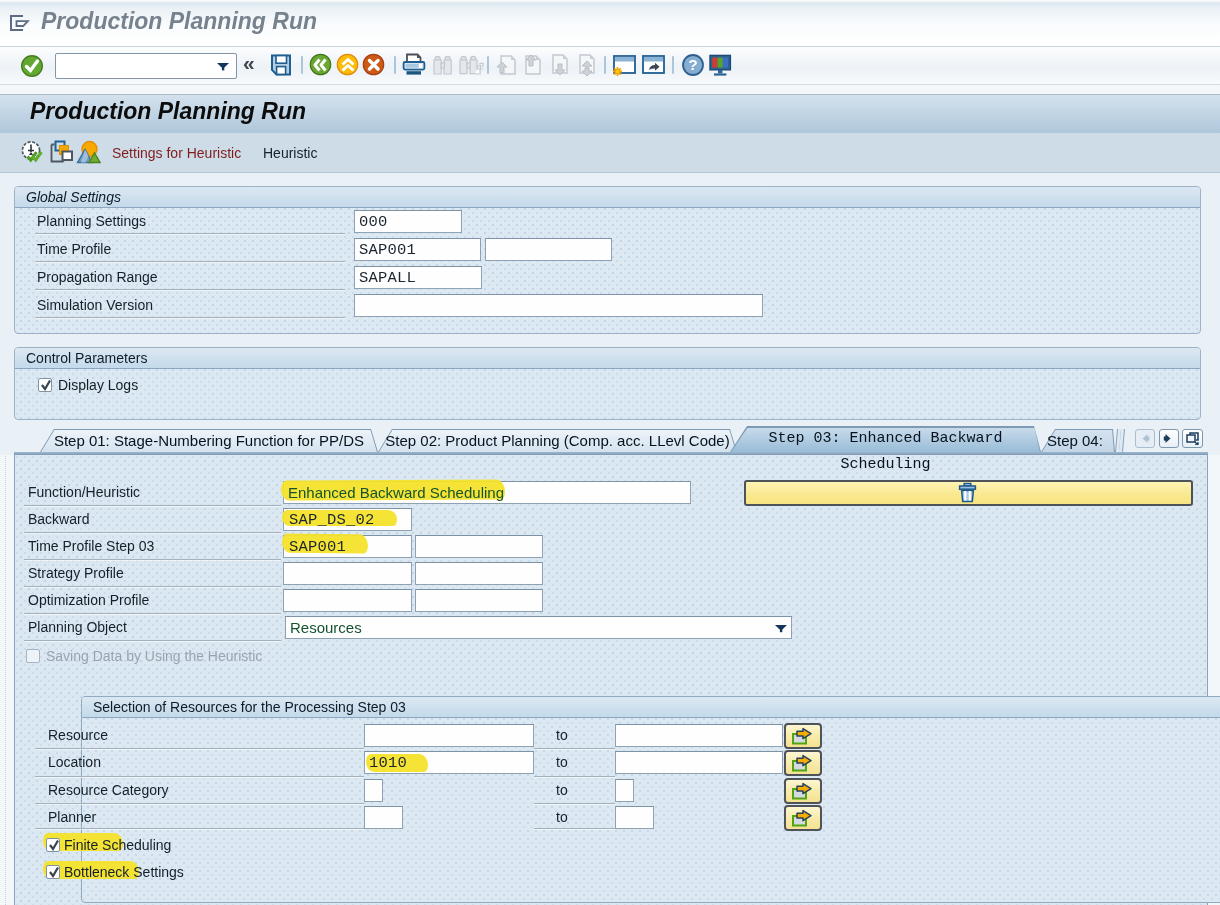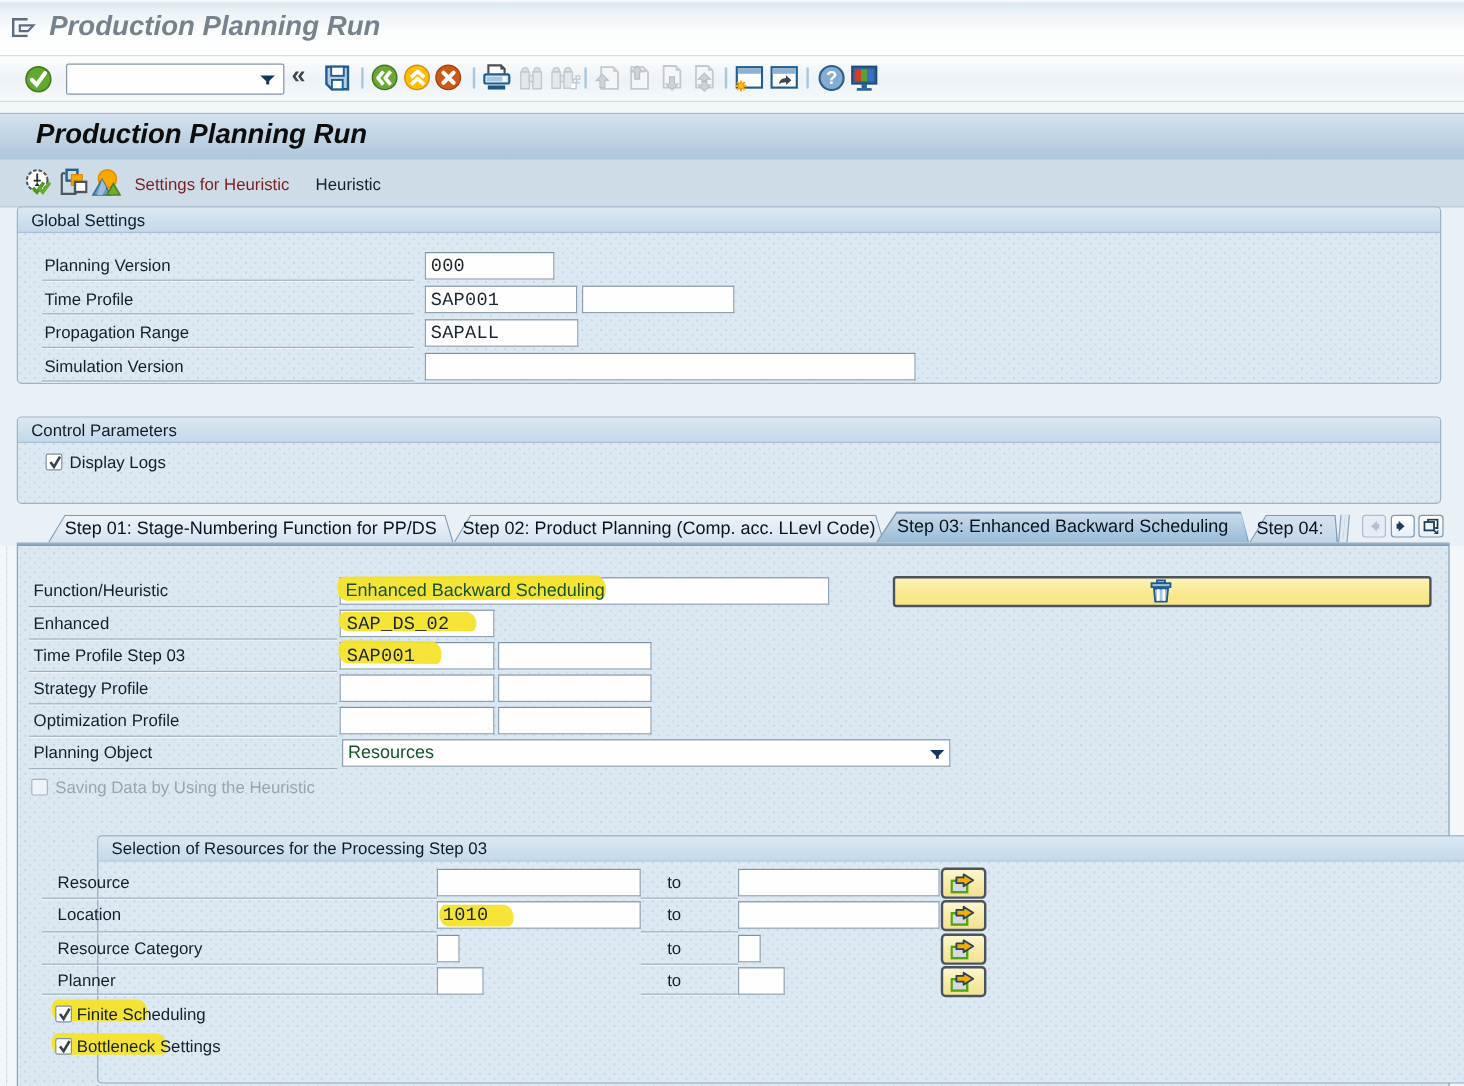--- a/index.html
+++ b/index.html
@@ -190,28 +190,28 @@
   <path d="M9 9.5 L12.5 16 L9.5 22.5 H5 z" fill="#9cbeda"></path>
   <path d="M13 22.5 L18.5 13 L24 22.5 z" fill="#71ad33" stroke="#4c841b" stroke-width="1.4"></path>
 </svg>
 <div class="abs" style="left:112px;top:145px;font-size:14px;color:#7f1d1d;">Settings for Heuristic</div>
 <div class="abs" style="left:263px;top:145px;font-size:14px;color:#15202a;">Heuristic</div>
 
 <div class="abs" style="left:0;top:173px;width:1220px;height:282px;background:#e9f0f6;"></div>
 <div class="abs" style="left:0;top:455px;width:1220px;height:450px;background:#f3f7fa;"></div>
 <div class="abs" style="left:5px;top:456px;width:1px;height:449px;border-left:1px dotted #c7cfd7;"></div>
 
-<div class="grp dots" style="left:14px;top:172px;width:1185px;height:146px;">
+<div class="grp dots" style="left:14px;top:186px;width:1185px;height:146px;font-style:italic;">
   <div class="ghead">Global Settings</div>
 </div>
 <div class="sepl" style="left:35px;top:233px;width:310px;"></div>
 <div class="sepl" style="left:35px;top:261px;width:310px;"></div>
 <div class="sepl" style="left:35px;top:289px;width:310px;"></div>
 <div class="sepl" style="left:35px;top:317px;width:310px;"></div>
-<div class="lab" style="left:37px;top:210px;">Planning Version</div>
+<div class="lab" style="left:37px;top:210px;">Planning Settings</div>
 <div class="lab" style="left:37px;top:238px;">Time Profile</div>
 <div class="lab" style="left:37px;top:266px;">Propagation Range</div>
 <div class="lab" style="left:37px;top:294px;">Simulation Version</div>
 <div class="inp" style="left:354px;top:210px;width:108px;"></div>
 <div class="val" style="left:359px;top:210px;">000</div>
 <div class="inp" style="left:354px;top:238px;width:127px;"></div>
 <div class="val" style="left:359px;top:238px;">SAP001</div>
 <div class="inp" style="left:485px;top:238px;width:127px;"></div>
 <div class="inp" style="left:354px;top:266px;width:128px;"></div>
 <div class="val" style="left:359px;top:266px;">SAPALL</div>
@@ -239,21 +239,21 @@
 <div class="tab" style="left:1041px;width:74px;">
   <div class="b" style="clip-path:polygon(0 100%,14px 0,calc(100% - 2px) 0,100% 100%);"></div>
   <div class="f" style="background:linear-gradient(#d5e2ef,#c2d6e8);clip-path:polygon(0 100%,13.4px 0,calc(100% - 1.9px) 0,100% 100%);"></div>
   <span class="t" style="text-align:left;padding-left:6px;">Step 04:</span>
 </div>
 <div class="abs" style="left:1116px;top:429px;width:3px;height:23px;background:#dfe9f3;border-left:1px solid #8aa5bd;border-right:1px solid #8aa5bd;transform:skewX(-5deg);"></div>
 <div class="abs" style="left:1120px;top:429px;width:3px;height:23px;background:#dfe9f3;border-right:1px solid #8aa5bd;transform:skewX(-5deg);"></div>
 <div class="tab" style="left:730px;width:311px;top:426px;height:26px;z-index:3;">
   <div class="b" style="clip-path:polygon(0 100%,17px 0,calc(100% - 7px) 0,100% 100%);"></div>
   <div class="f" style="background:linear-gradient(#cadcec,#98bcd7);clip-path:polygon(1px 100%,17.4px 1px,calc(100% - 6.6px) 1px,calc(100% - 1px) 100%);left:0;right:0;"></div>
-  <span class="t" style="line-height:26px;">Step 03: Enhanced Backward Scheduling</span>
+  <span class="t" style="line-height:26px;font-family:Liberation Mono, monospace;">Step 03: Enhanced Backward Scheduling</span>
 </div>
 <div class="abs" style="left:14px;top:452px;width:1194px;height:3px;background:linear-gradient(#a0b9cf,#7e99b4);z-index:2;"></div>
 
 <div class="navb" style="left:1135px;background:#e6edf4;border-color:#aabed0;"></div>
 <svg class="abs" style="left:1140px;top:433px;z-index:2" width="10" height="11" viewBox="0 0 10 11">
   <path d="M7.5 1 v9 L2.5 5.5 z" fill="#b0c3d4"></path>
     <rect x="7" y="3.4" width="2.4" height="4.2" fill="#b0c3d4"></rect>
 </svg>
 <div class="navb" style="left:1159px;"></div>
 <svg class="abs" style="left:1163px;top:433px;z-index:2" width="10" height="11" viewBox="0 0 10 11">
@@ -270,21 +270,21 @@
 <div class="abs dots" style="left:14px;top:455px;width:1194px;height:450px;background-color:#dbe8f2;
      border-left:1px solid #87a3bd;border-right:1px solid #87a3bd;box-sizing:border-box;"></div>
 
 <div class="sepl" style="left:24px;top:505px;width:257px;"></div>
 <div class="sepl" style="left:24px;top:532px;width:257px;"></div>
 <div class="sepl" style="left:24px;top:559px;width:257px;"></div>
 <div class="sepl" style="left:24px;top:586px;width:257px;"></div>
 <div class="sepl" style="left:24px;top:613px;width:257px;"></div>
 <div class="sepl" style="left:24px;top:640px;width:257px;"></div>
 <div class="lab" style="left:28px;top:481px;">Function/Heuristic</div>
-<div class="lab" style="left:28px;top:508px;">Enhanced</div>
+<div class="lab" style="left:28px;top:508px;">Backward</div>
 <div class="lab" style="left:28px;top:535px;">Time Profile Step 03</div>
 <div class="lab" style="left:28px;top:562px;">Strategy Profile</div>
 <div class="lab" style="left:28px;top:589px;">Optimization Profile</div>
 <div class="lab" style="left:28px;top:616px;">Planning Object</div>
 
 <div class="inp" style="left:283px;top:481px;width:408px;"></div>
 <div class="hl" style="left:281px;top:480px;width:224px;height:20px;transform:rotate(-.3deg);"></div>
 <div class="sval" style="left:288px;top:481px;">Enhanced Backward Scheduling</div>
 
 <div class="inp" style="left:283px;top:508px;width:129px;"></div>

